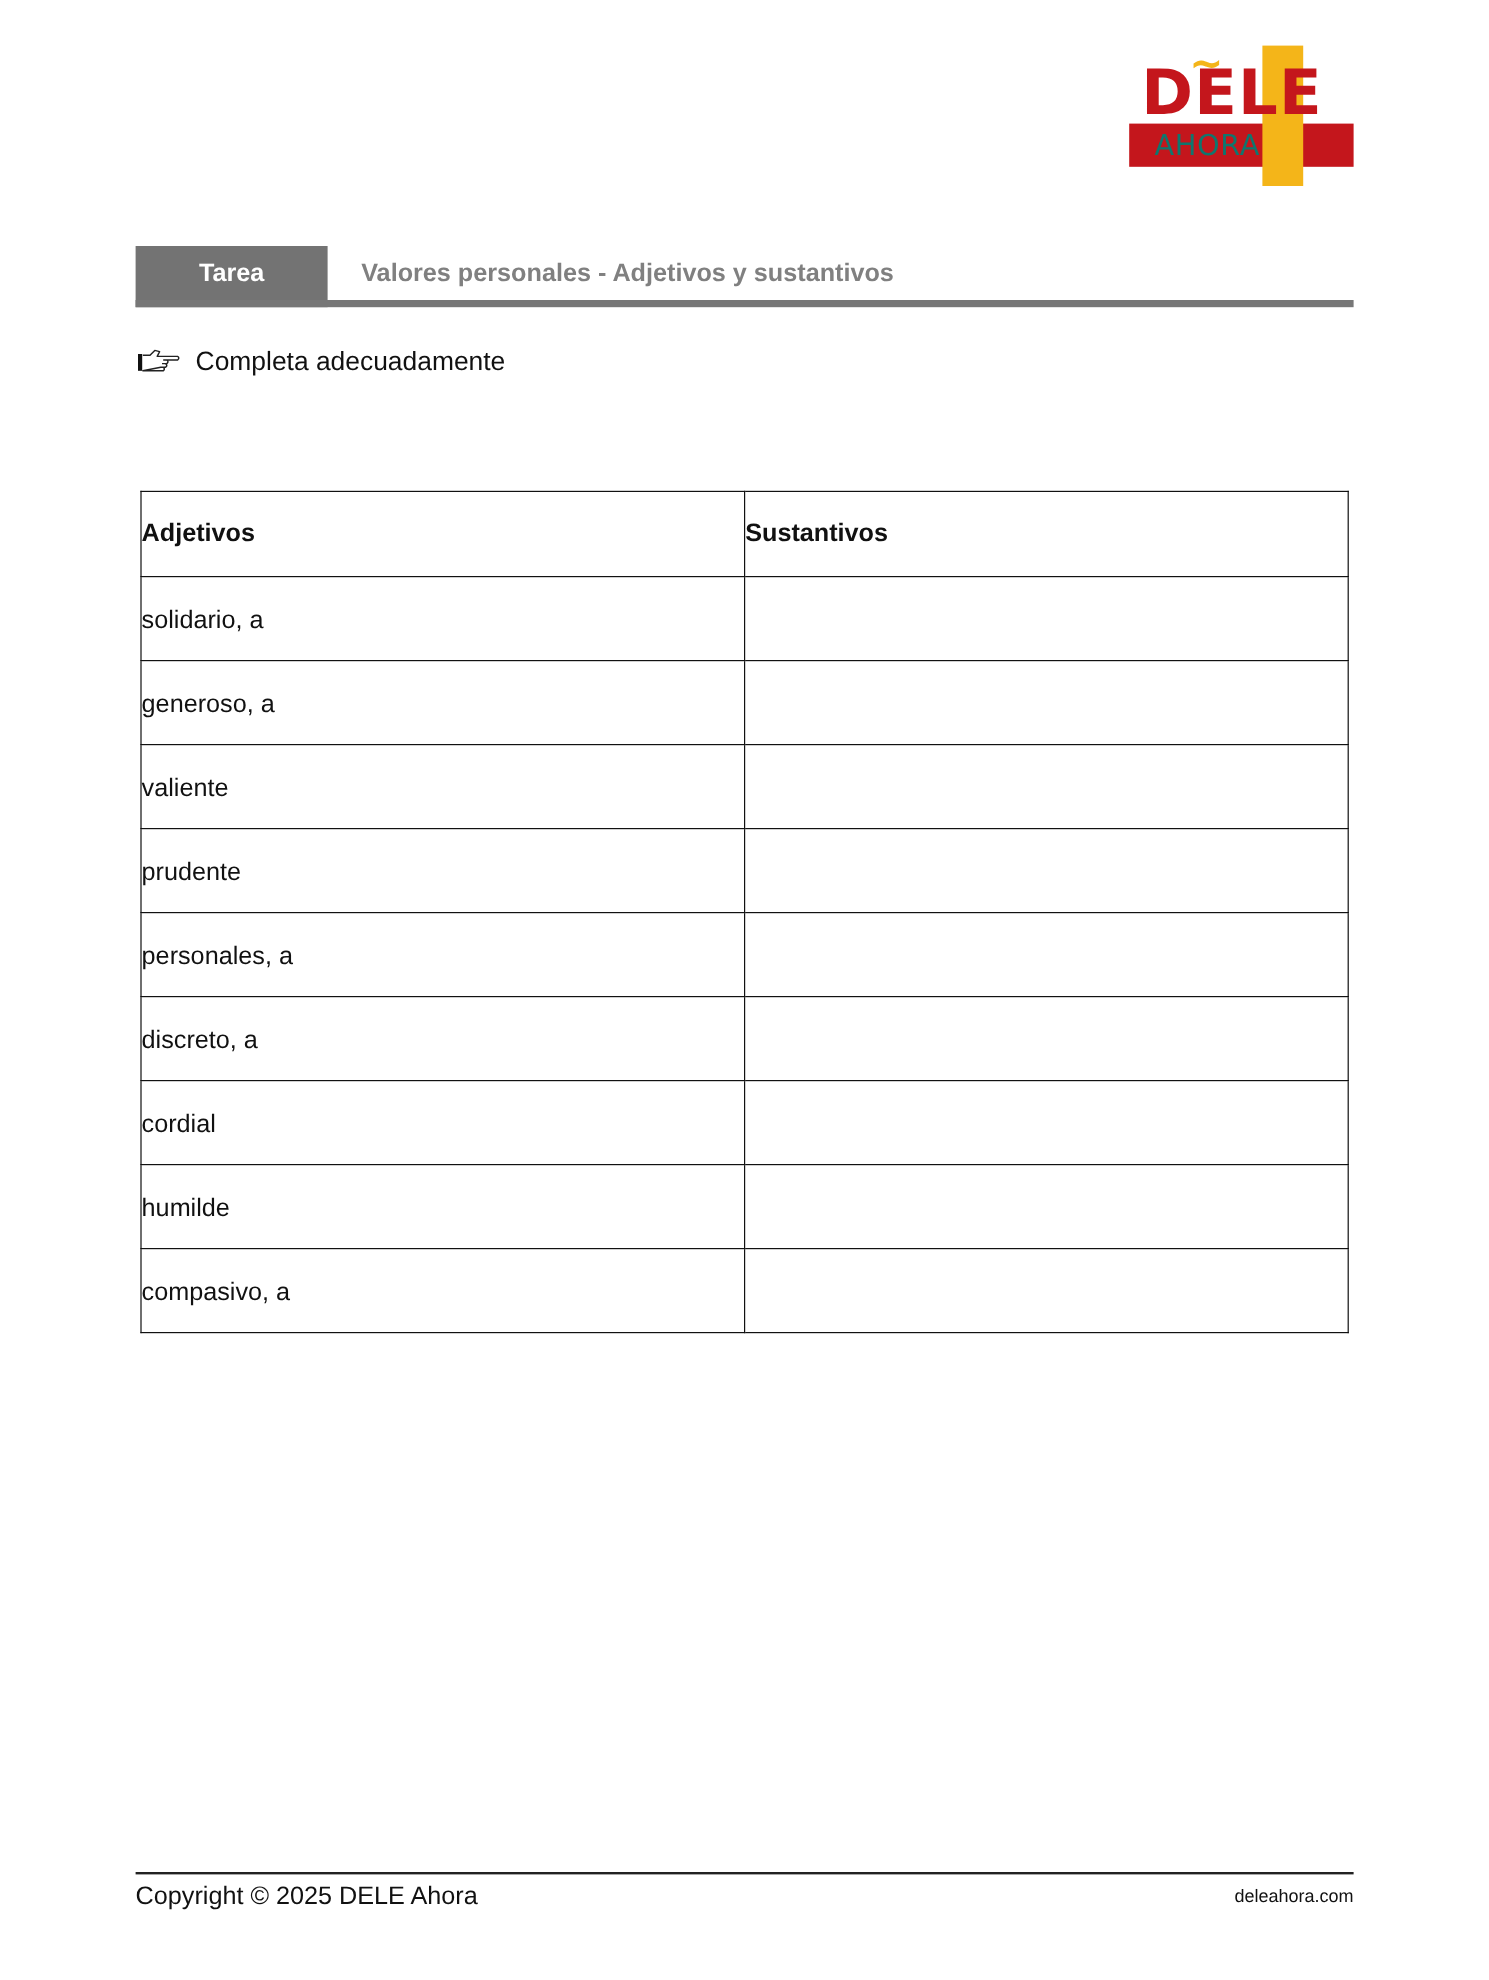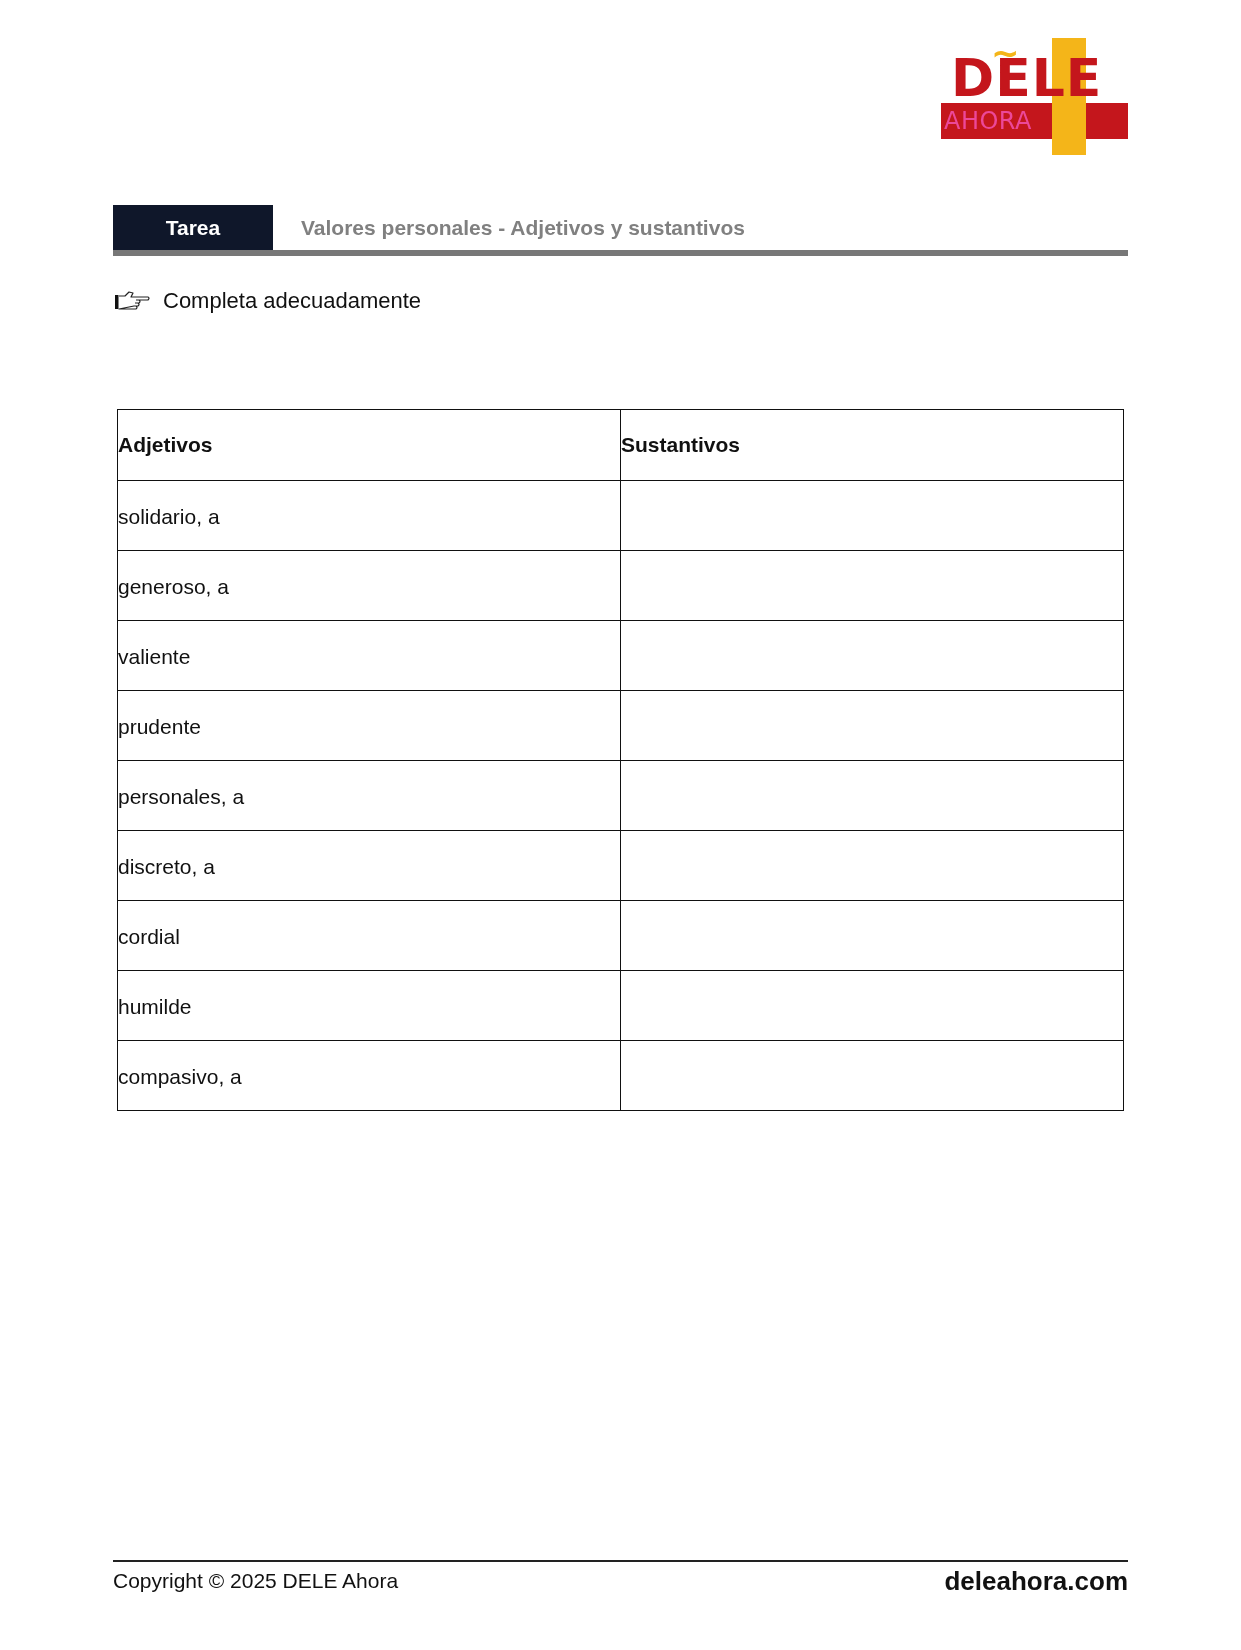--- a/index.html
+++ b/index.html
@@ -7,26 +7,26 @@
          font-family: "Liberation Sans", "DejaVu Sans", sans-serif; color: #111; }
 
   
   .logo { position: absolute; left: 941px; top: 38px; width: 187px; height: 117px; }
   .logo .red-bar { position: absolute; left: 0; top: 65px; width: 187px; height: 36px; background: #c4161c; }
   .logo .yellow-bar { position: absolute; left: 111px; top: 0; width: 34px; height: 117px; background: #f4b519; }
   .logo .dele { position: absolute; left: 10px; top: 14px; font-family: "DejaVu Sans", sans-serif; font-weight: bold;
                 font-size: 52px; line-height: 52px; color: #c4161c; letter-spacing: 1px; }
   .logo .tilde { position: absolute; left: 50px; top: -2px; font-family: "DejaVu Sans", sans-serif; font-weight: bold;
                  font-size: 34px; line-height: 34px; color: #f4b519; }
-  .logo .ahora { position: absolute; left: 3px; top: 69px; font-family: "DejaVu Sans", sans-serif;
-                 font-size: 24px; line-height: 28px; color: #ec4899; letter-spacing: 0.5px; }
+  .logo .ahora { position: absolute; left: 21px; top: 69px; font-family: "DejaVu Sans", sans-serif;
+                 font-size: 24px; line-height: 28px; color: #0f766e; letter-spacing: 0.5px; }
 
   
   .task-header { position: absolute; left: 113px; top: 205px; width: 1015px; height: 51px; }
-  .task-tab { position: absolute; left: 0; top: 0; width: 160px; height: 51px; background: #0f172a;
+  .task-tab { position: absolute; left: 0; top: 0; width: 160px; height: 51px; background: #737373;
               color: #ffffff; font-weight: bold; font-size: 21px; line-height: 46px; text-align: center; }
   .task-title { position: absolute; left: 188px; top: 0; font-weight: bold; font-size: 21px; line-height: 46px; color: #808080; }
   .task-rule { position: absolute; left: 0; top: 45px; width: 1015px; height: 6px; background: #777777; }
 
   
   .instruction { position: absolute; left: 115px; top: 284px; height: 34px; display: flex; align-items: center; }
   .hand-icon { width: 36px; height: 22px; margin-right: 12px; }
   .instruction-text { font-size: 22px; color: #111; }
 
   
@@ -34,21 +34,21 @@
   .vocab-table th, .vocab-table td { border: 1.5px solid #111; height: 70px; text-align: left;
                                      vertical-align: middle; font-size: 21px; padding: 0; }
   .vocab-table th { font-weight: bold; }
   .vocab-table td { padding-top: 2px; box-sizing: border-box; }
   .vocab-table col.c1 { width: 503px; }
   .vocab-table col.c2 { width: 503px; }
 
   
   .footer-rule { position: absolute; left: 113px; top: 1560px; width: 1015px; height: 2px; background: #222; }
   .footer-left { position: absolute; left: 113px; top: 1567px; font-size: 21px; line-height: 28px; color: #111; }
-  .footer-right { position: absolute; right: 113px; top: 1567px; font-size: 26px; line-height: 28px; font-weight: bold; color: #111; }
+  .footer-right { position: absolute; right: 113px; top: 1567px; font-size: 15px; line-height: 28px; font-weight: normal; color: #111; }
 </style>
 </head>
 <body>
 
 <div class="logo">
   <div class="red-bar"></div>
   <div class="yellow-bar"></div>
   <div class="tilde">~</div>
   <div class="dele">DELE</div>
   <div class="ahora">AHORA</div>

